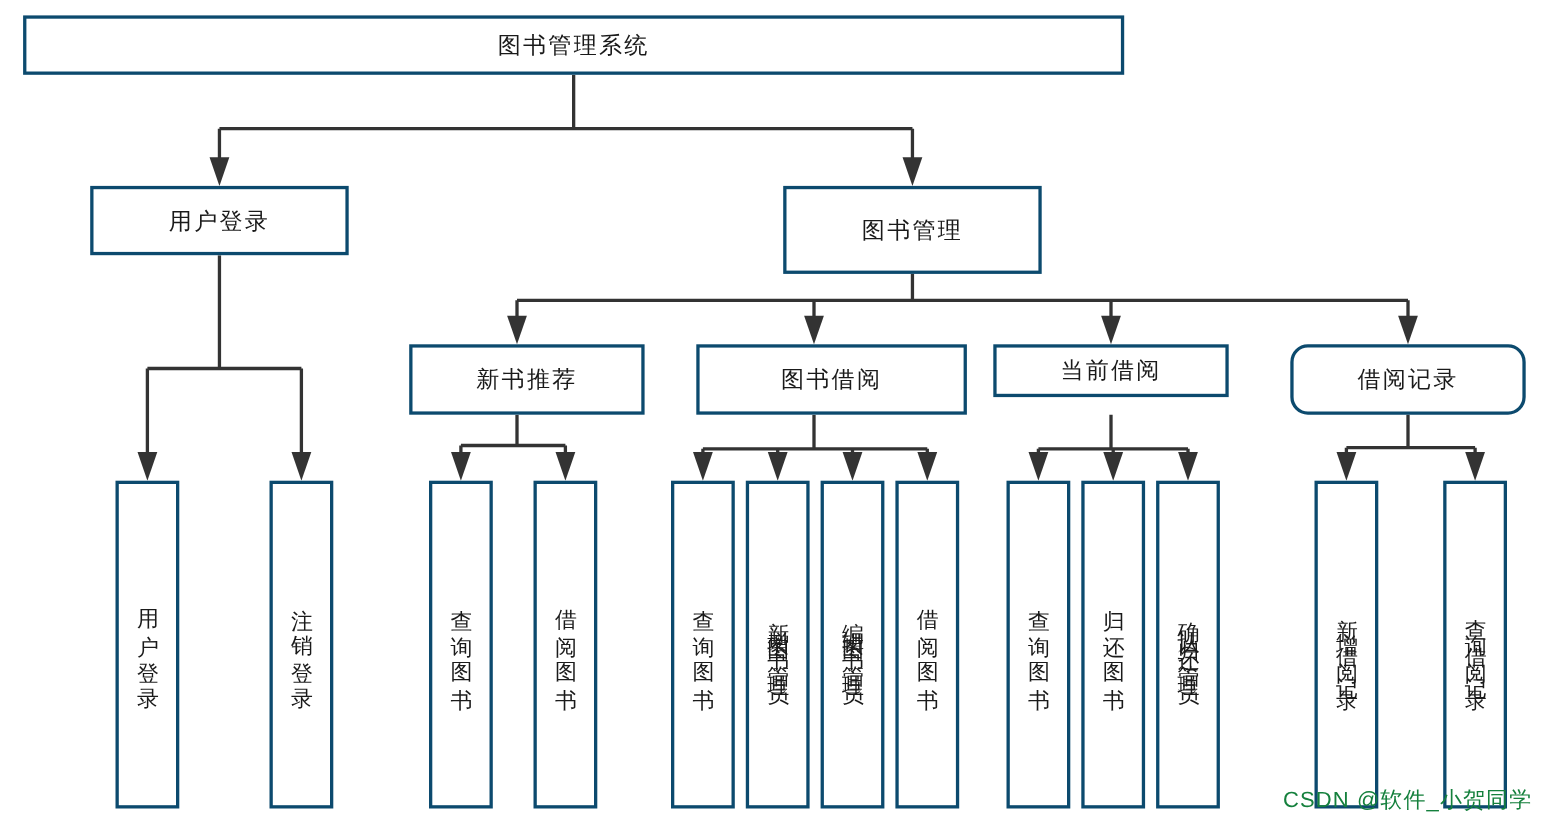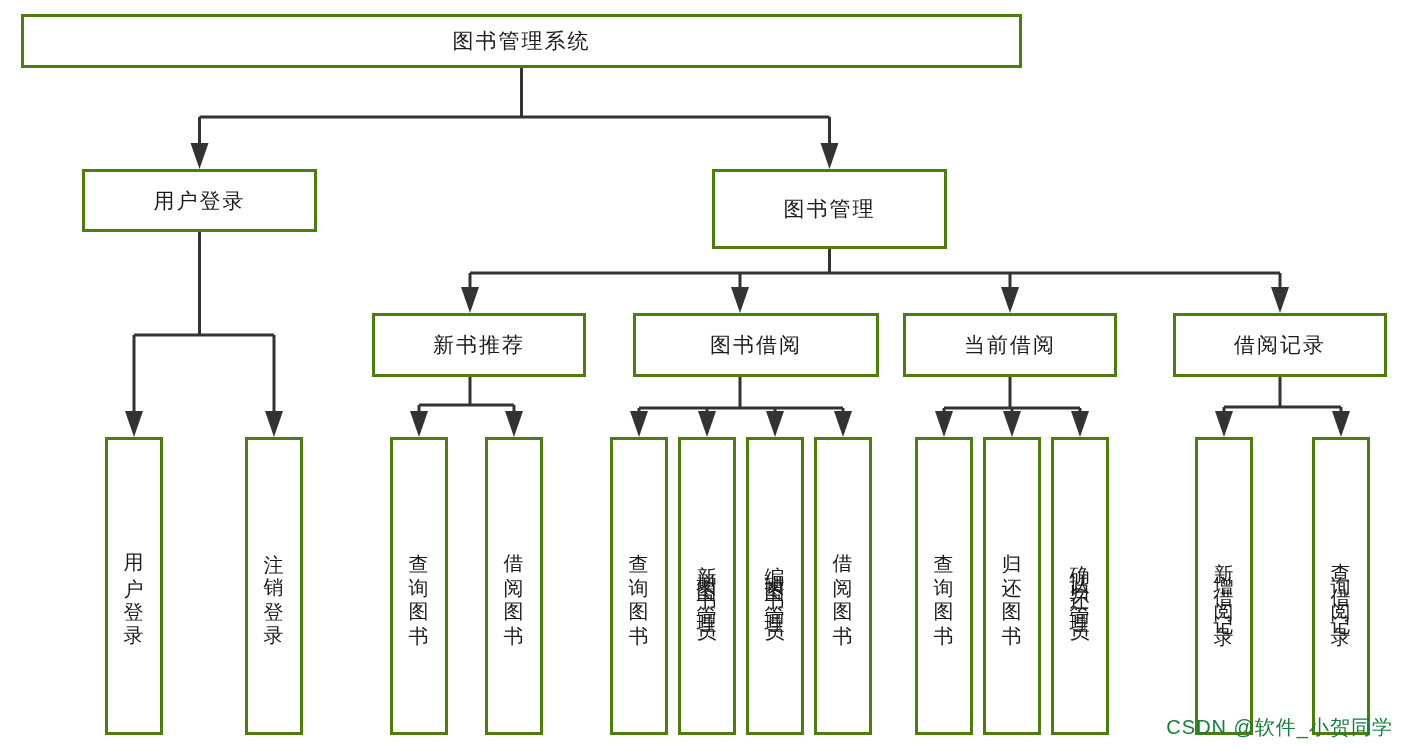--- a/index.html
+++ b/index.html
@@ -27,21 +27,21 @@
     stroke-width: 3;
   }
   svg.wires polygon {
     fill: #333333;
     stroke: none;
   }
   .box {
     position: absolute;
     box-sizing: border-box;
     background: #ffffff;
-    border: 3px solid #4d7c0f;
+    border: 3px solid #0c4a6e;
     display: flex;
     align-items: center;
     justify-content: center;
     color: #1a1a1a;
   }
   .hnode span {
     font-size: 21px;
     letter-spacing: 2px;
     white-space: nowrap;
   }
@@ -136,24 +136,24 @@
   <div class="box hnode" style="left:712px; top:169px; width:235px; height:80px;align-items:center;">
     <span>图书管理</span>
   </div>
 
   <div class="box hnode" style="left:372px; top:313px; width:214px; height:64px;">
     <span>新书推荐</span>
   </div>
   <div class="box hnode" style="left:633px; top:313px; width:246px; height:64px;">
     <span>图书借阅</span>
   </div>
-  <div class="box hnode" style="left:903px; top:313px; width:214px; height:64px;">
+  <div class="box hnode" style="left:903px; top:313px; width:214px; height:48px;">
     <span>当前借阅</span>
   </div>
-  <div class="box hnode" style="left:1173px; top:313px; width:214px; height:64px;">
+  <div class="box hnode" style="left:1173px; top:313px; width:214px; height:64px;border-radius:16px;">
     <span>借阅记录</span>
   </div>
 
   <div class="box leaf" style="left:105px;">
     <span>用户登录</span>
   </div>
   <div class="box leaf" style="left:245px;">
     <span>注销登录</span>
   </div>
 

